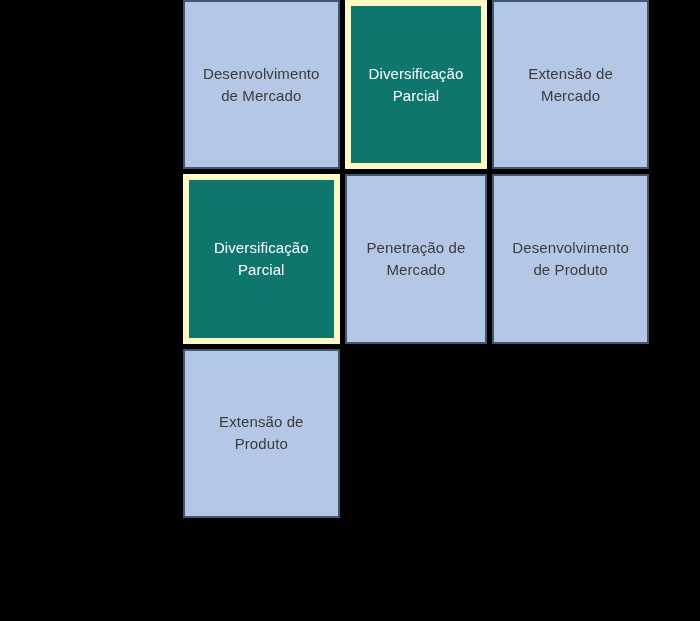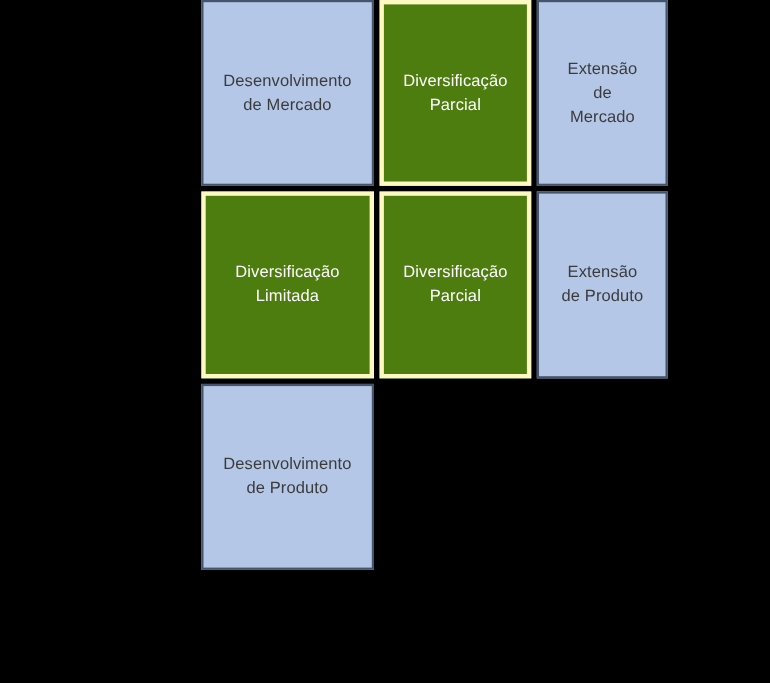--- a/index.html
+++ b/index.html
@@ -36,44 +36,44 @@
     font-size: 15px;
     line-height: 22px;
     letter-spacing: 0.1px;
   }
   .cell.blue {
     background: #b4c7e7;
     border: 2px solid #44546a;
     color: #3b3b3b;
   }
   .cell.red {
-    background: #4d7c0f;
-    border: 4px solid #fef9c3;
+    background: #0f766e;
+    border: 6px solid #fef9c3;
     color: #ffffff;
     align-items: center;
   }
 </style>
 </head>
 <body>
 
 <div class="matrix">
     <div class="cell blue">
       <span>Desenvolvimento de Mercado</span>
     </div>
     <div class="cell red">
       <span>Diversificação Parcial</span>
     </div>
     <div class="cell blue">
       <span>Extensão de Mercado</span>
     </div>
     <div class="cell red">
-      <span>Diversificação Limitada</span>
+      <span>Diversificação Parcial</span>
     </div>
-    <div class="cell red">
-      <span>Diversificação Parcial</span>
+    <div class="cell blue">
+      <span>Penetração de Mercado</span>
+    </div>
+    <div class="cell blue">
+      <span>Desenvolvimento de Produto</span>
     </div>
     <div class="cell blue">
       <span>Extensão de Produto</span>
     </div>
-    <div class="cell blue">
-      <span>Desenvolvimento de Produto</span>
-    </div>
   </div>
 
 </body></html>

